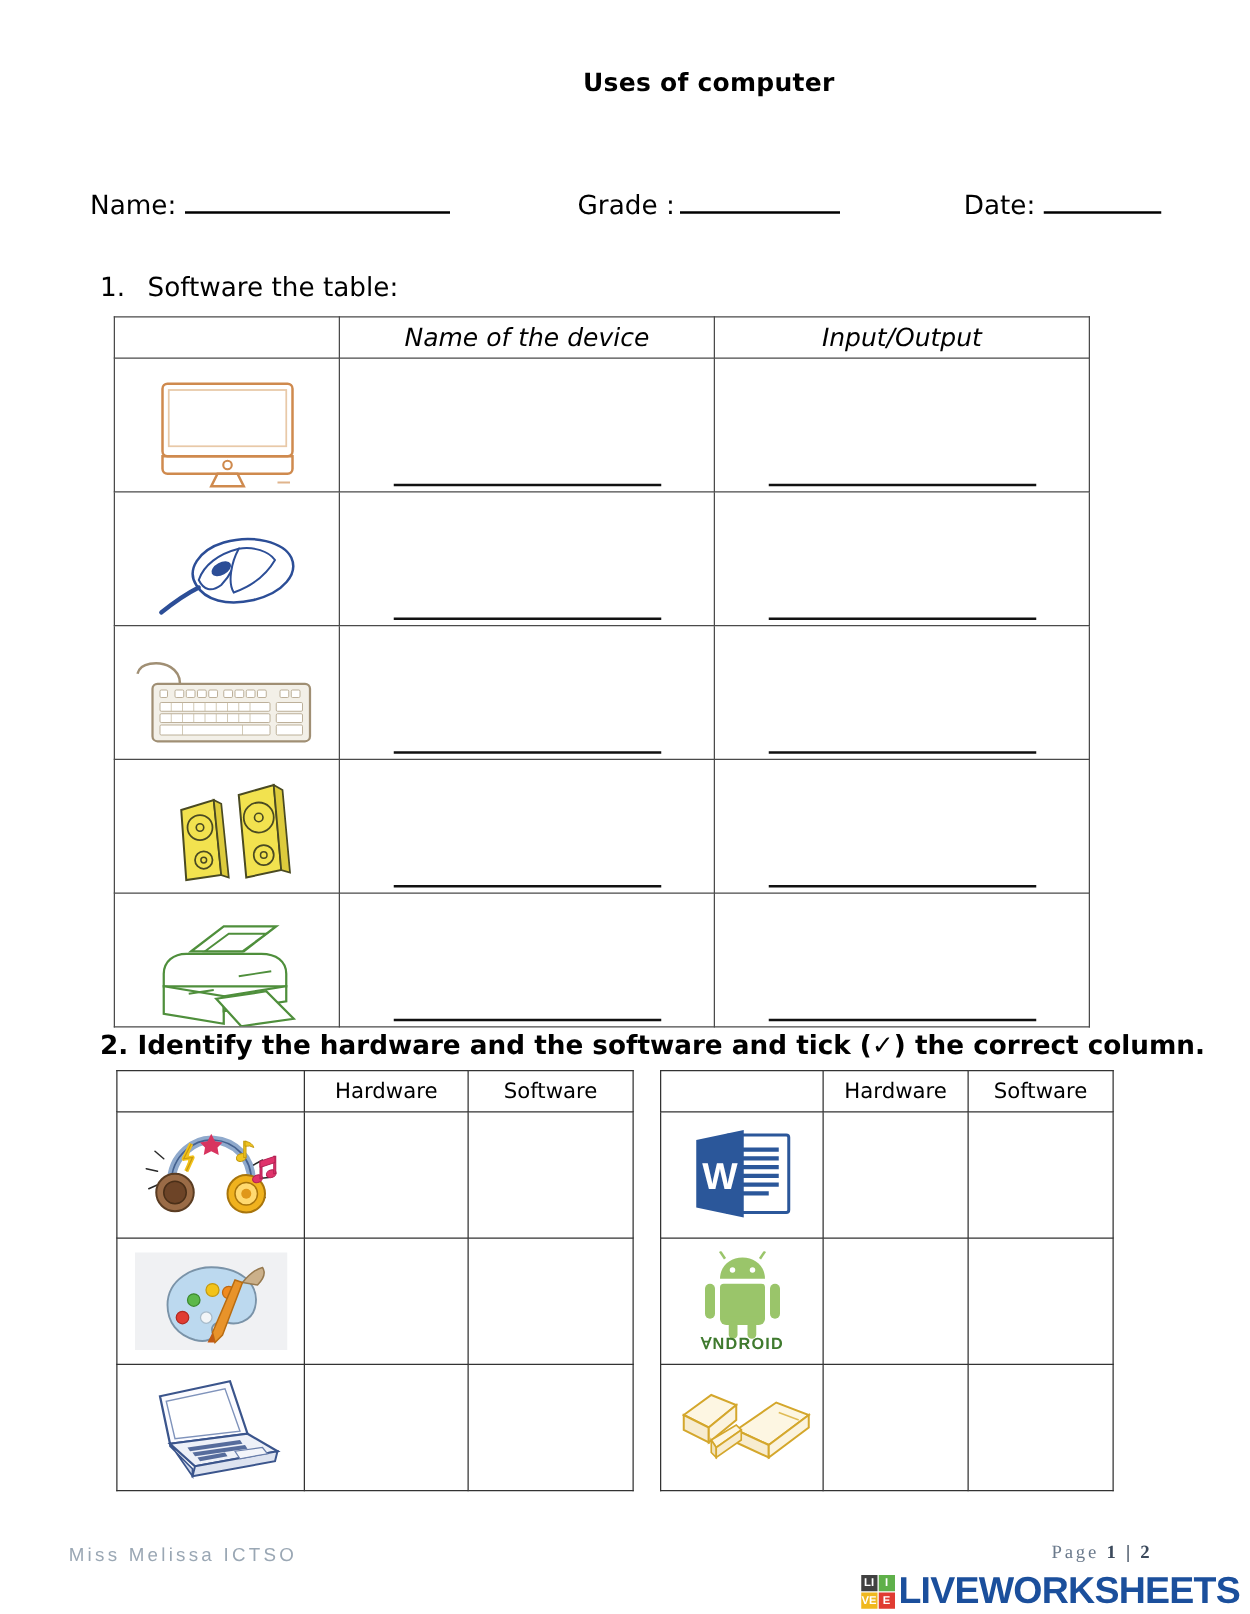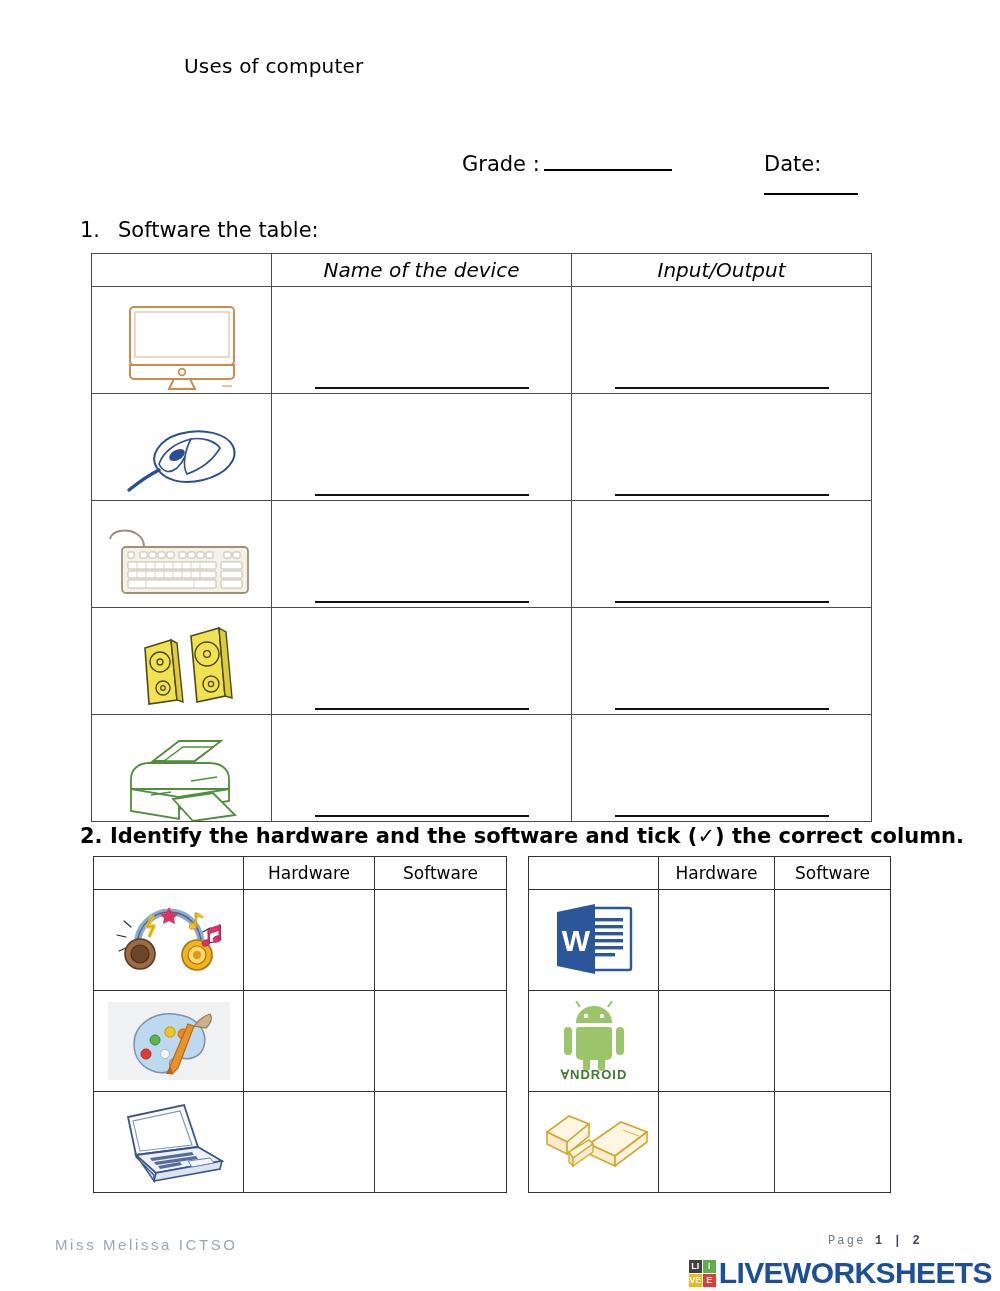--- a/index.html
+++ b/index.html
@@ -44,21 +44,22 @@
     font-family: "DejaVu Sans", sans-serif;
     font-size: 20px;
     font-weight: bold;
     letter-spacing: 0.2px;
     line-height: 1;
   }
   #title-line-2 {
     margin-top: 14px;
     padding-left: 134px;
     font-size: 20px;
-    font-weight: normal;
+    font-weight: bold;
+    text-align: center;
   }
 
   
   #info-row {
     position: absolute;
     left: 72px;
     top: 152px;
     width: 860px;
     height: 32px;
   }
@@ -73,21 +74,21 @@
   .blank-line {
     display: inline-block;
     border-bottom: 2.5px solid #000;
     margin-left: 7px;
     height: 17px;
   }
   #field-name { left: 0px; top: 0px; }
   #field-name .blank-line { width: 212px; }
   #field-grade { left: 390px; top: 0px; }
   #field-grade .blank-line { width: 128px; margin-left: 4px; }
-  #field-date { left: 685px; top: 0px; flex-direction: column; }
+  #field-date { left: 699px; top: 0px; }
   #field-date .blank-line { width: 94px; }
 
   
   #q1-label {
     position: absolute;
     left: 80px;
     top: 218px;
     font-size: 21px;
   }
   #q1-label .q-num { display: inline-block; width: 38px; }
@@ -178,24 +179,24 @@
     top: 1236px;
     font-size: 15px;
     letter-spacing: 2.6px;
     color: #9aa7b4;
     font-family: "Liberation Sans", sans-serif;
   }
   #footer-page {
     position: absolute;
     right: 78px;
     top: 1234px;
-    font-size: 12px;
+    font-size: 15px;
     letter-spacing: 2.2px;
     color: #6b7a8c;
-    font-family: Liberation Mono, monospace;
+    font-family: Liberation Serif, serif;
   }
   #footer-page b { color: #3c4a5c; font-weight: bold; }
   #lw-logo {
     position: absolute;
     right: 8px;
     top: 1256px;
     display: flex;
     align-items: center;
     gap: 1px;
   }
@@ -227,20 +228,24 @@
   svg { display: block; margin: 0 auto; }
 </style>
 </head>
 <body>
 
 <div id="title-block">
   <div id="title-line-2" class="title-sub">Uses of computer</div>
 </div>
 
 <div id="info-row">
+  <div class="info-field" id="field-name">
+    <span class="info-label">Name:</span>
+    <span class="blank-line"></span>
+  </div>
   <div class="info-field" id="field-grade">
     <span class="info-label">Grade :</span>
     <span class="blank-line"></span>
   </div>
   <div class="info-field" id="field-date">
     <span class="info-label">Date:</span>
     <span class="blank-line"></span>
   </div>
 </div>
 

